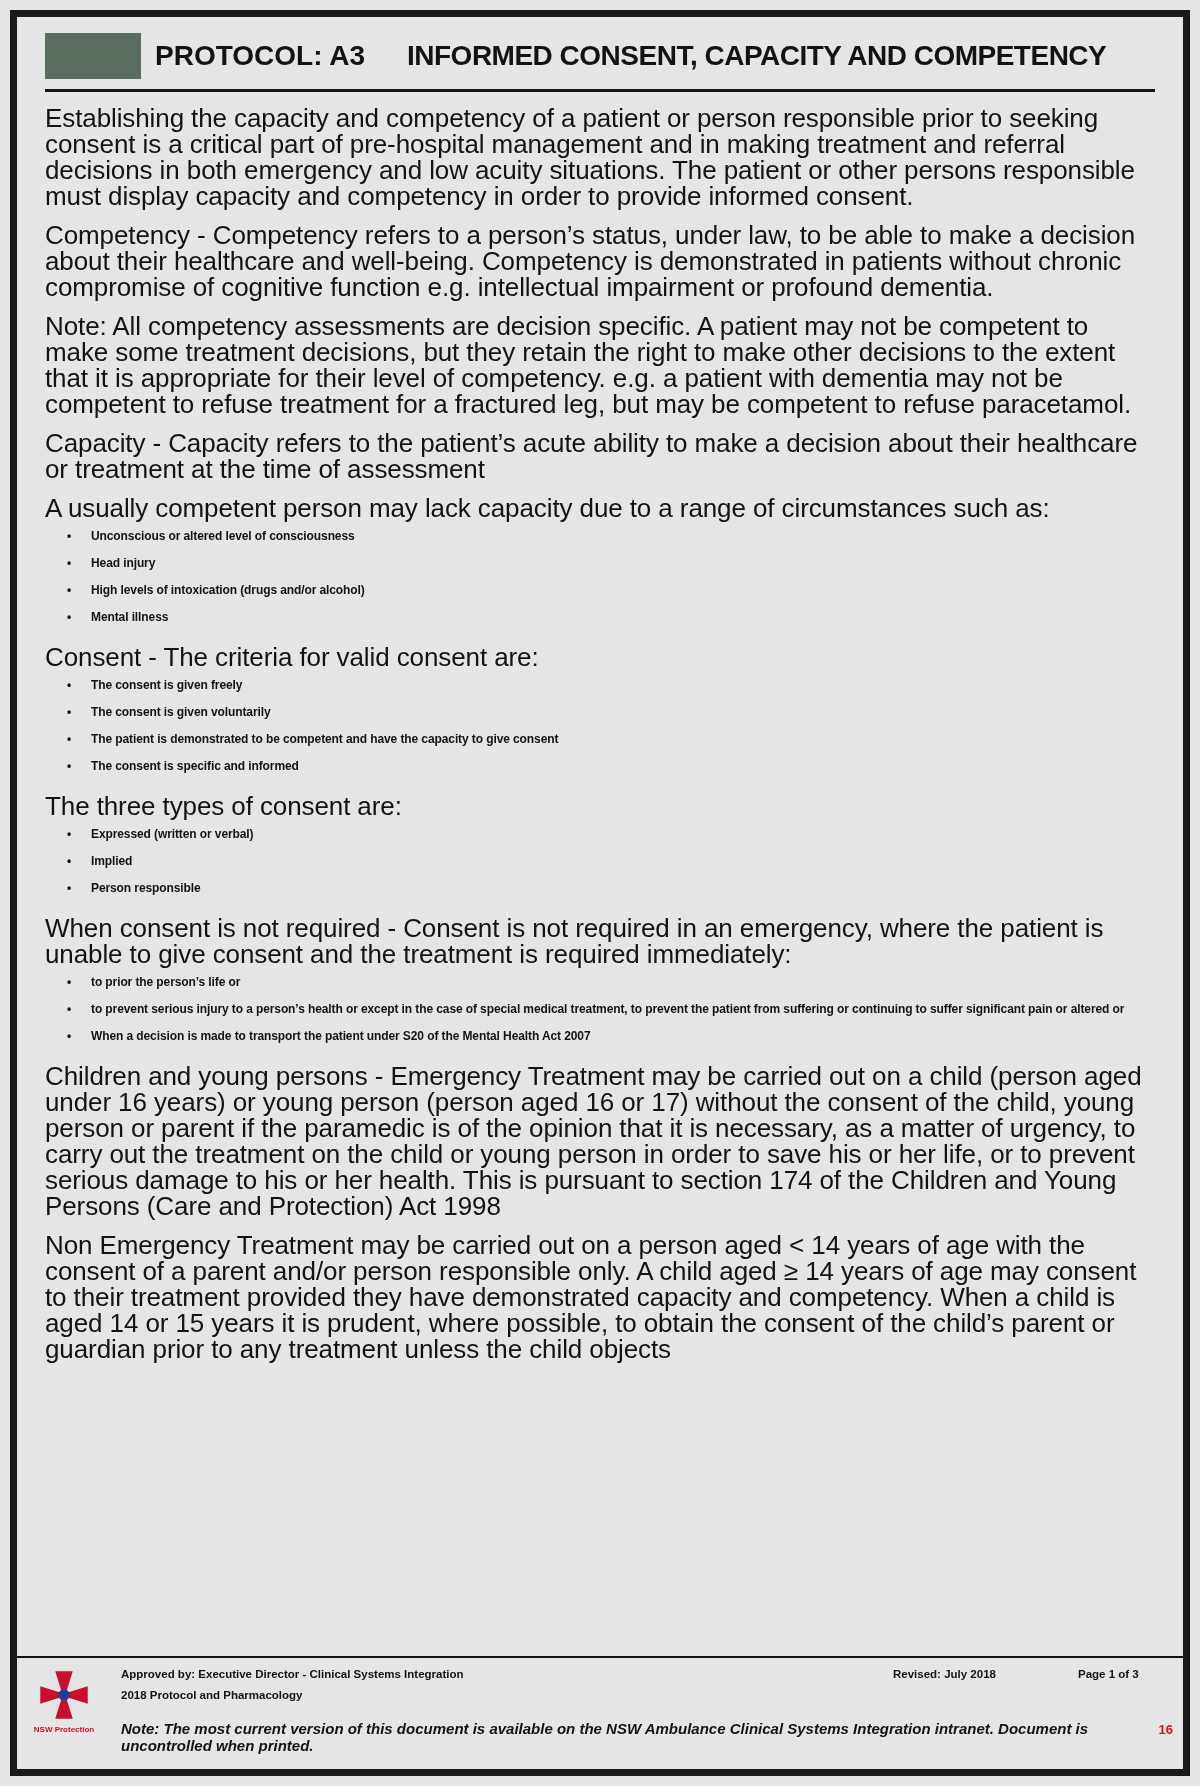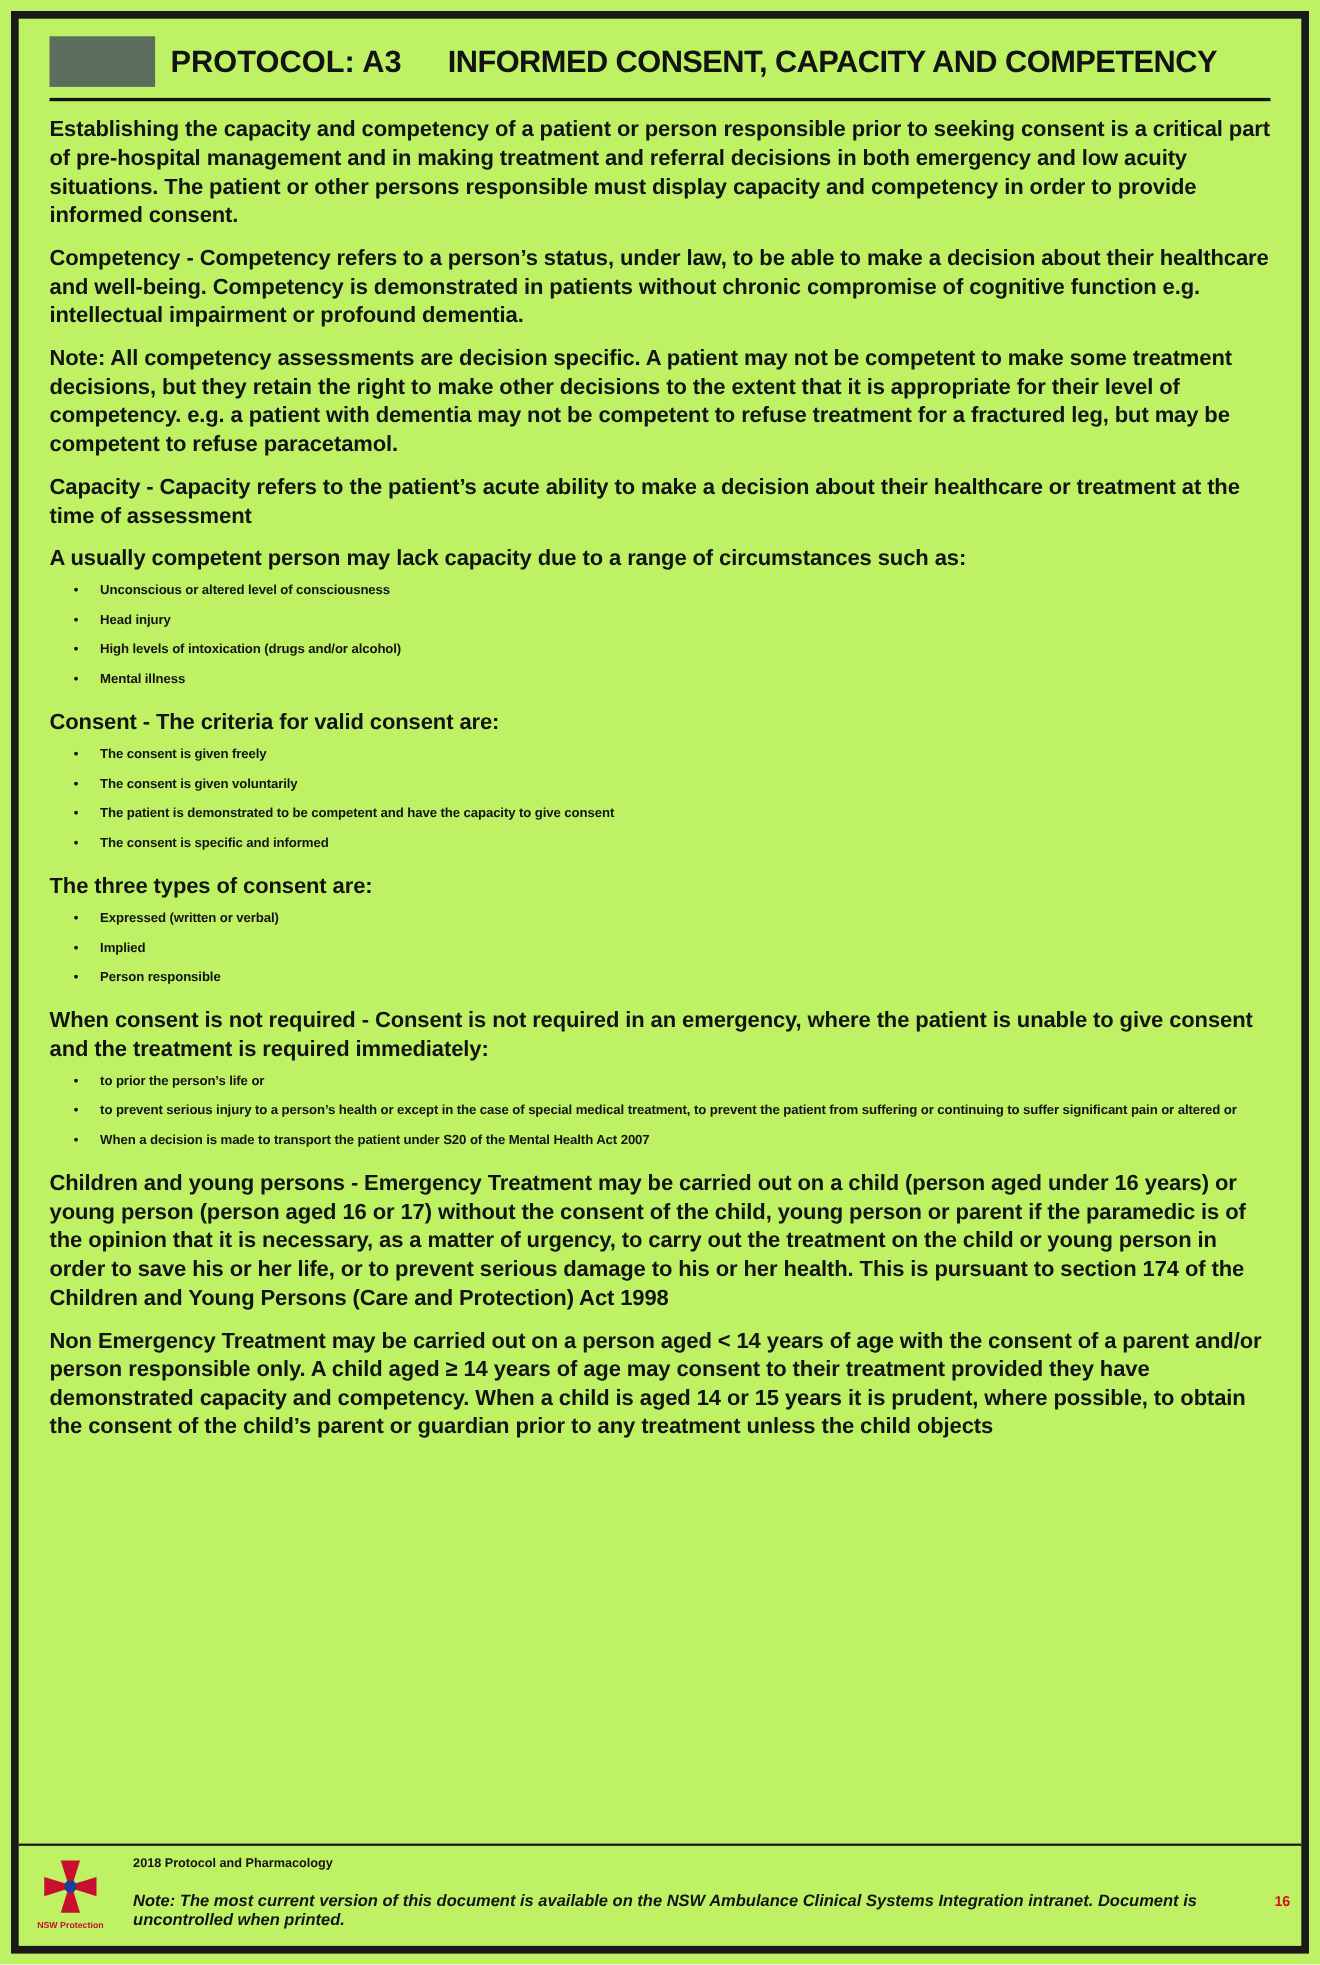--- a/index.html
+++ b/index.html
@@ -1,38 +1,38 @@
 <!DOCTYPE html>
 <html><head>
 <meta charset="utf-8">
 <style>
   * { margin: 0; padding: 0; box-sizing: border-box; }
   html, body { background: #ffffff; }
   .page {
     width: 1200px; height: 1786px;
     position: relative;
-    background: #bef264;
+    background: #e5e5e5;
     font-family: "Liberation Sans", sans-serif;
     color: #131313;
   }
   .frame {
     position: absolute; inset: 10px;
     border: 7px solid #1a1a1a;
     padding: 16px 28px 10px 28px;
   }
   
   .header { display: flex; align-items: center; }
   .logo-box { width: 96px; height: 46px; background: #5b6e5e; flex: none; }
   .protocol-label { font-size: 28px; font-weight: bold; margin-left: 14px; white-space: nowrap; }
   .doc-title { font-size: 28px; font-weight: bold; margin-left: 42px; white-space: nowrap; letter-spacing: -0.5px; }
   .header-rule { border-top: 3px solid #141414; margin-top: 10px; }
   
   .body { margin-top: 2px; }
   .body p {
-    font-size: 20px; font-weight: bold;
+    font-size: 26px; font-weight: normal;
     line-height: 26px;
     margin-top: 13px;
     letter-spacing: -0.1px;
   }
   .body ul { list-style: none; margin-top: 2px; }
   .body li {
     font-size: 12px; font-weight: bold;
     line-height: 27px;
     position: relative;
     padding-left: 46px;
@@ -127,20 +127,25 @@
               <polygon points="39,13 39,27 23,22 23,18" fill="#c8102e"></polygon>
               <polygon points="27,39 13,39 18,23 22,23" fill="#c8102e"></polygon>
               <polygon points="1,27 1,13 17,18 17,22" fill="#c8102e"></polygon>
               <circle cx="20" cy="20" r="4.5" fill="#1b3f94"></circle>
             </svg>
           </span>
           <div class="logo-caption">NSW Protection</div>
         </div>
         <div class="footer-rows">
           <div class="f-row">
+            <span class="f-left">Approved by: Executive Director - Clinical Systems Integration</span>
+            <span class="f-mid">Revised: July 2018</span>
+            <span class="f-right">Page 1 of 3</span>
+          </div>
+          <div class="f-row">
             <span>2018 Protocol and Pharmacology</span>
           </div>
           <div class="f-row">
             <span class="f-left f-note">Note: The most current version of this document is available on the NSW Ambulance Clinical Systems Integration intranet. Document is uncontrolled when printed.</span>
             <span class="f-pageno">16</span>
           </div>
         </div>
       </div>
     </div>
 

